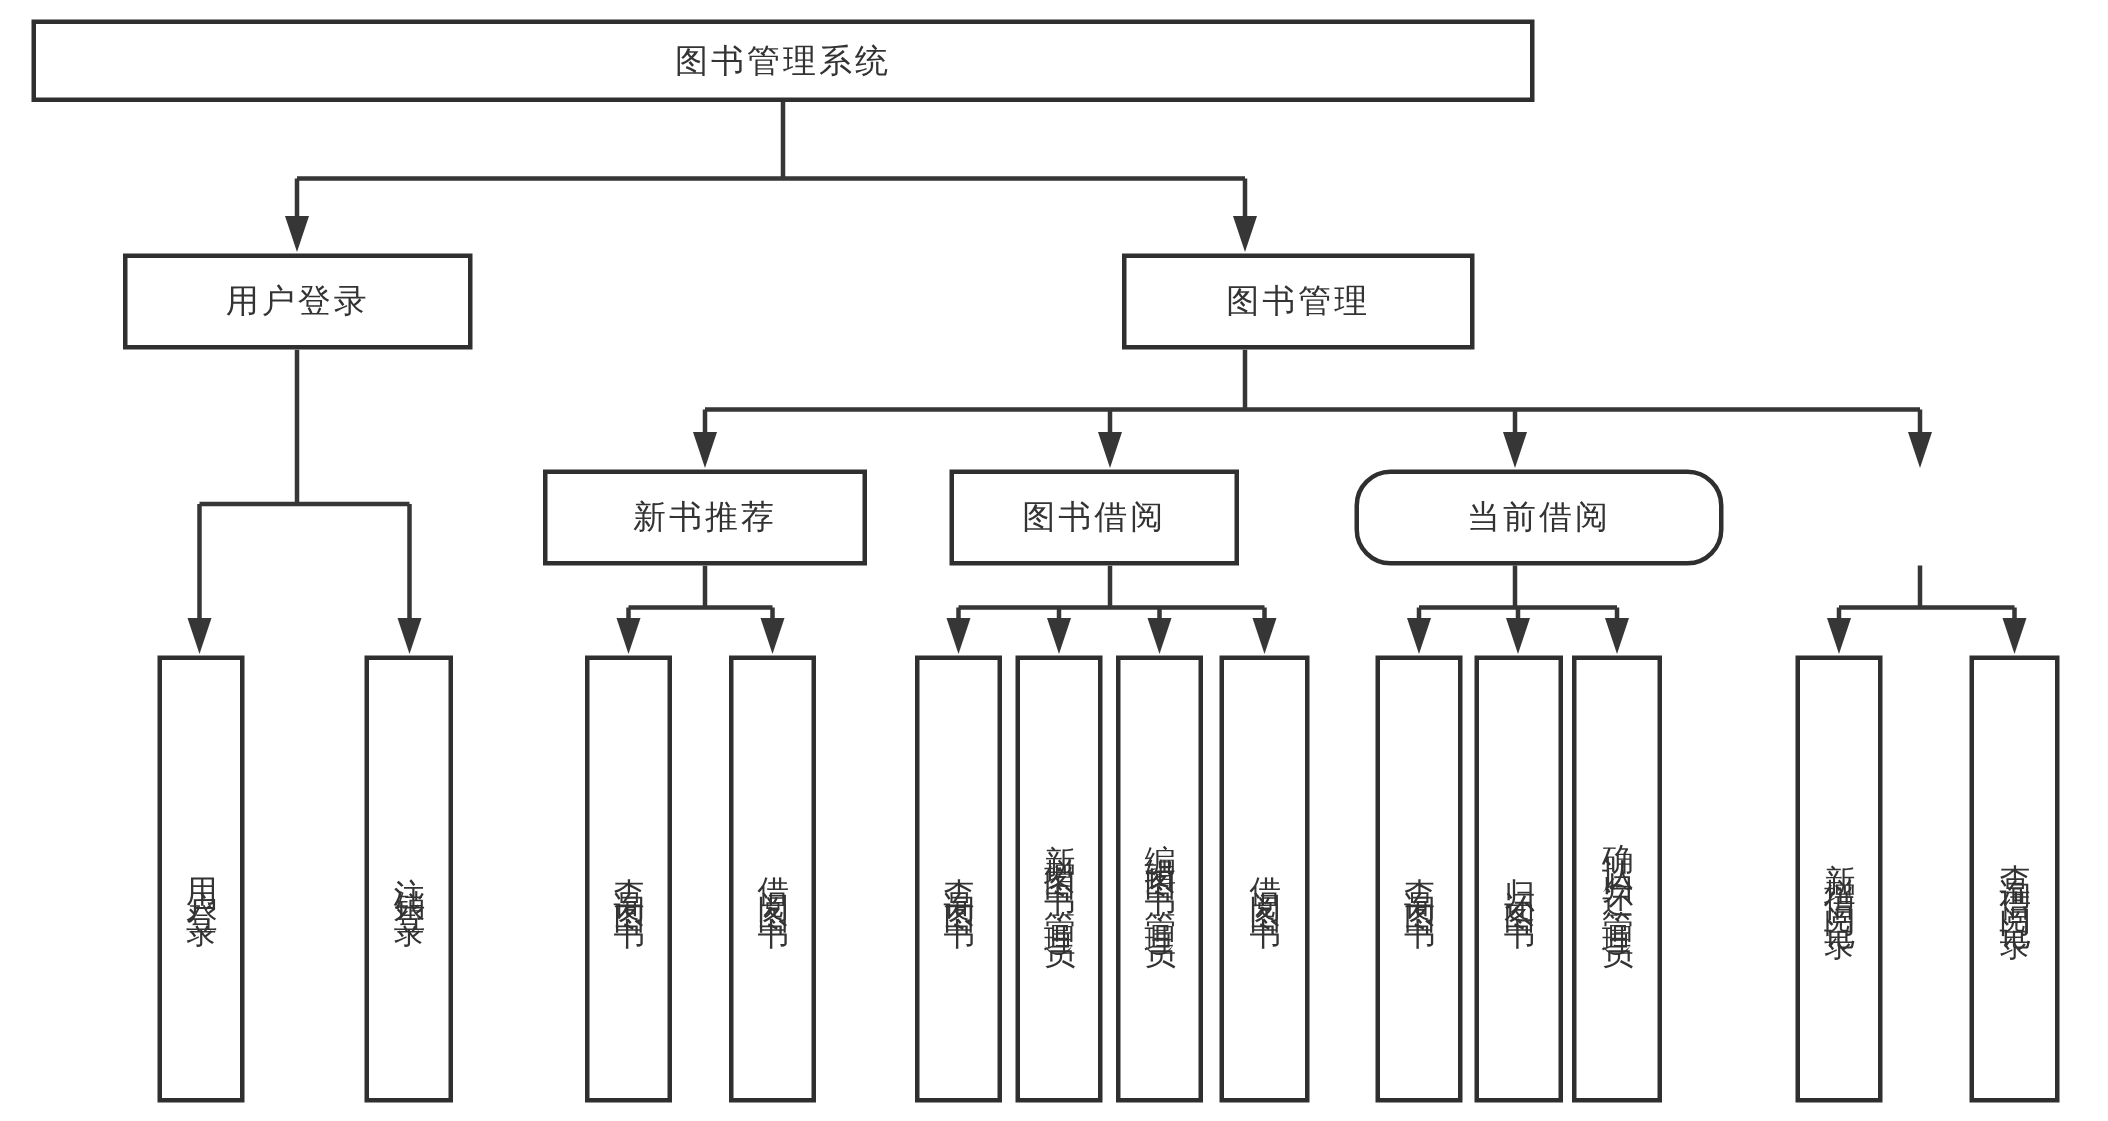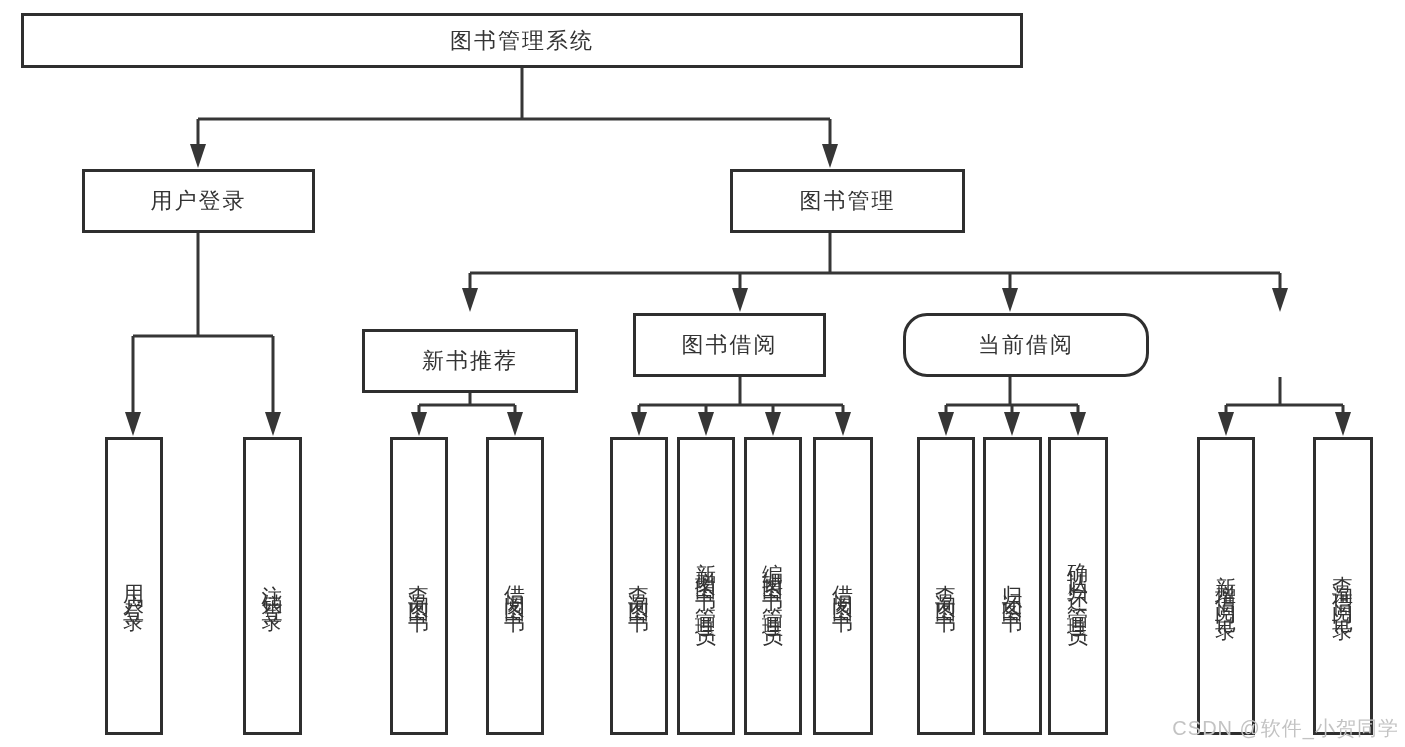--- a/index.html
+++ b/index.html
@@ -117,25 +117,25 @@
     </g>
   </svg>
 
   <div class="node" style="left:21px; top:13px; width:1002px; height:55px;">
     <span>图书管理系统</span>
   </div>
 
   <div class="node" style="left:82px; top:169px; width:233px; height:64px;">
     <span>用户登录</span>
   </div>
-  <div class="node" style="left:730px; top:169px; width:235px; height:64px;">
+  <div class="node" style="left:748px; top:169px; width:235px; height:64px;">
     <span>图书管理</span>
   </div>
 
-  <div class="node" style="left:362px; top:313px; width:216px; height:64px;margin-top:16px;">
+  <div class="node" style="left:362px; top:313px; width:216px; height:64px;">
     <span>新书推荐</span>
   </div>
   <div class="node" style="left:633px; top:313px; width:193px; height:64px;">
     <span>图书借阅</span>
   </div>
   <div class="node" style="left:903px; top:313px; width:246px; height:64px;border-radius:24px;">
     <span>当前借阅</span>
   </div>
 
   <div class="node v" style="left:105px; top:437px; width:58px; height:298px;">
@@ -175,15 +175,14 @@
     <span class="vtext">确认归还（管理员）</span>
   </div>
 
   <div class="node v" style="left:1197px; top:437px; width:58px; height:298px;">
     <span class="vtext">新增借阅记录</span>
   </div>
   <div class="node v" style="left:1313px; top:437px; width:60px; height:298px;">
     <span class="vtext">查询借阅记录</span>
   </div>
 
-  <div class="watermark">CSDN @软件_小贺同学</div>
 
 </div>
 
 </body></html>

